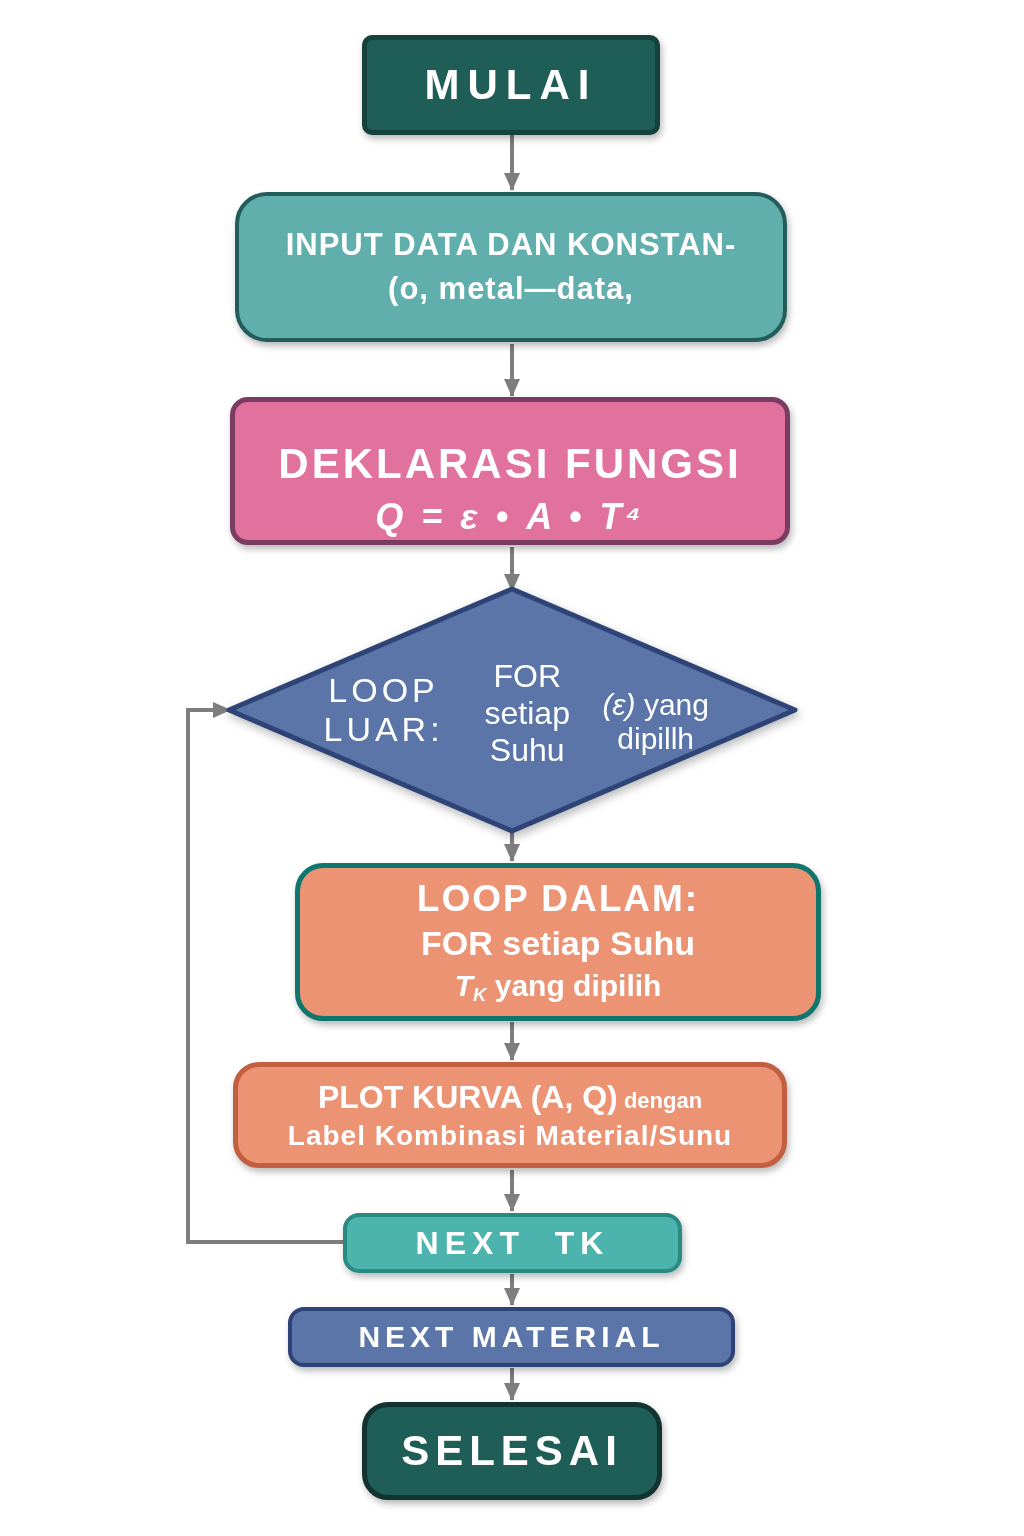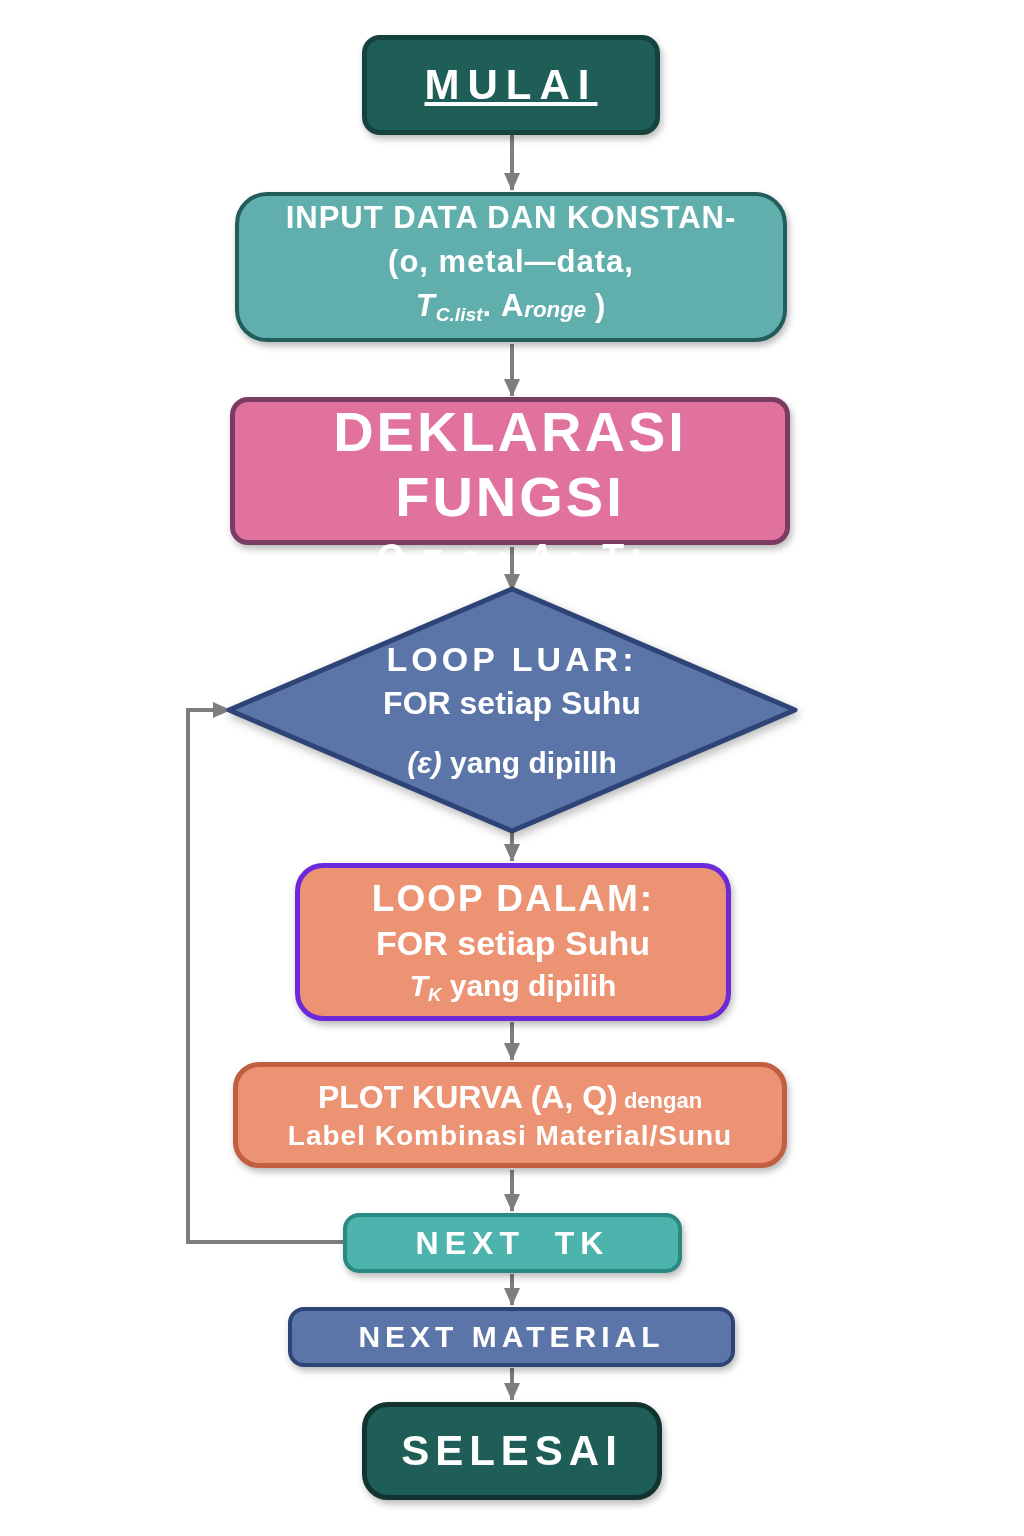--- a/index.html
+++ b/index.html
@@ -27,51 +27,51 @@
     color: #ffffff;
     font-weight: bold;
     text-align: center;
     z-index: 2;
     box-shadow: 2px 4px 7px rgba(0,0,0,0.28);
   }
   .node .line { display: block; }
 
   #mulai {
     left: 362px; top: 35px; width: 298px; height: 100px;
-    background: #1E5E56; border: 5px solid #16423D; border-radius: 18px;
-    font-size: 42px; letter-spacing: 8px; text-decoration: underline;
+    background: #1E5E56; border: 5px solid #16423D; border-radius: 10px;
+    font-size: 42px; letter-spacing: 8px;
   }
   #input-box {
     left: 235px; top: 192px; width: 552px; height: 150px;
     background: #60AFAD; border: 4px solid #235D5B; border-radius: 32px;
     font-size: 31px; line-height: 44px; letter-spacing: 1px;
   }
   #deklarasi {
     left: 230px; top: 397px; width: 560px; height: 148px;
     background: #E1729E; border: 5px solid #7B3C63; border-radius: 18px;
   }
-  #deklarasi .line1 { font-size: 56px; letter-spacing: 3px; margin-top: 36px; }
+  #deklarasi .line1 { font-size: 42px; letter-spacing: 3px; margin-top: 36px; }
   #deklarasi .line2 { font-size: 36px; font-style: italic; letter-spacing: 4px; margin-top: 8px; }
 
   #loop-luar-shape {
     position: absolute; left: 224px; top: 584px; width: 576px; height: 252px;
     z-index: 1; filter: drop-shadow(2px 4px 5px rgba(0,0,0,0.28));
   }
   #loop-luar-text {
     position: absolute; left: 312px; top: 635px; width: 400px; height: 150px;
-    display: flex; flex-direction: column; align-items: center; justify-content: center;
-    color: #fff; font-weight: bold; text-align: center; z-index: 2;
+    display: flex; flex-direction: row; align-items: center; justify-content: center;
+    color: #fff; font-weight: normal; text-align: center; z-index: 2;
   }
   #loop-luar-text .line1 { font-size: 34px; letter-spacing: 4px; }
   #loop-luar-text .line2 { font-size: 32px; margin-top: 6px; }
   #loop-luar-text .line3 { font-size: 30px; margin-top: 24px; }
 
   #loop-dalam {
-    left: 295px; top: 863px; width: 436px; height: 158px;
-    background: #EC9374; border: 5px solid #6d28d9; border-radius: 28px;
+    left: 295px; top: 863px; width: 526px; height: 158px;
+    background: #EC9374; border: 5px solid #0f766e; border-radius: 28px;
   }
   #loop-dalam .line1 { font-size: 37px; letter-spacing: 2px; }
   #loop-dalam .line2 { font-size: 34px; margin-top: 4px; }
   #loop-dalam .line3 { font-size: 30px; margin-top: 6px; }
 
   #plot-box {
     left: 233px; top: 1062px; width: 554px; height: 106px;
     background: #EC9374; border: 5px solid #C25F41; border-radius: 26px;
   }
   #plot-box .line1 { font-size: 32px; }
@@ -129,21 +129,20 @@
     </g>
   </svg>
 
   <div class="node" id="mulai">
     <span class="line">MULAI</span>
   </div>
 
   <div class="node" id="input-box">
     <span class="line">INPUT DATA DAN KONSTAN-</span>
     <span class="line">(o, metal—data,</span>
-    <span class="line"><span class="it">T</span><span class="sub">C.list</span><span>.</span><span class="gap">A</span><span class="subword">ronge</span><span class="gap">)</span></span>
   </div>
 
   <div class="node" id="deklarasi">
     <span class="line line1">DEKLARASI FUNGSI</span>
     <span class="line line2">Q = ε • A • T⁴</span>
   </div>
 
   <svg id="loop-luar-shape" viewBox="0 0 576 252" xmlns="http://www.w3.org/2000/svg">
     <polygon points="288,5 571,126 288,247 5,126" fill="#5B75A8" stroke="#2F4476" stroke-width="5" stroke-linejoin="round"></polygon>
   </svg>

